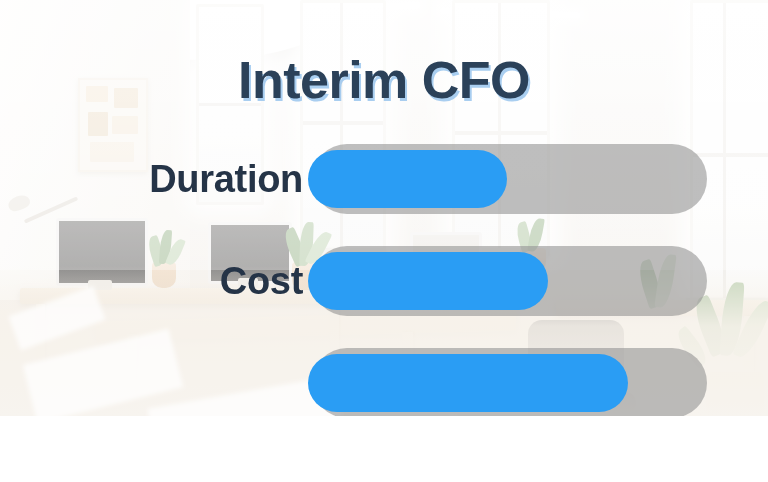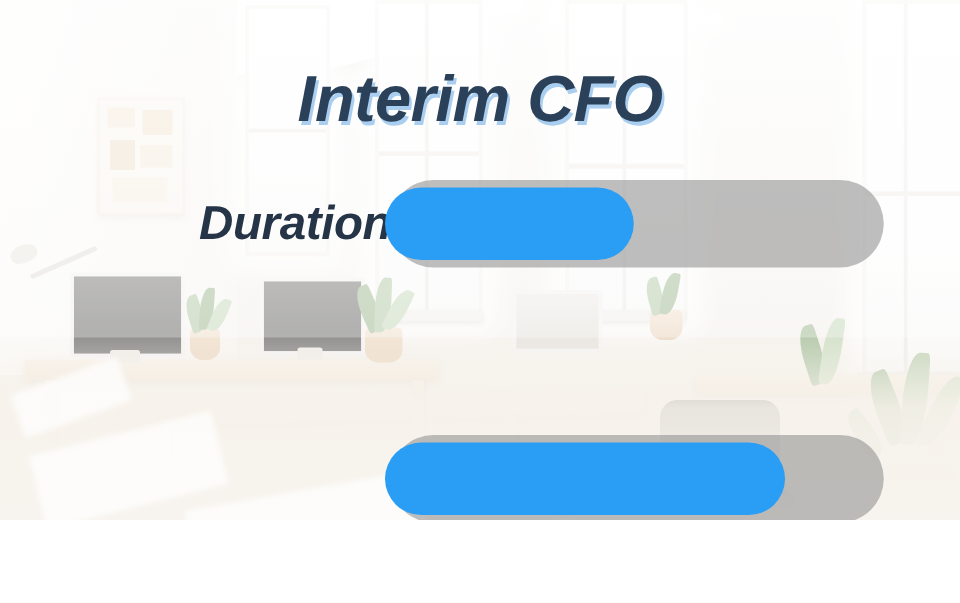--- a/index.html
+++ b/index.html
@@ -10,21 +10,20 @@
   body {
     font-family: "Liberation Sans", sans-serif;
   }
 
   #infographic {
     position: relative;
     width: 768px;
     height: 416px;
     overflow: hidden;
     background: #f3efe9;
-    font-style: italic;
   }
 
   
   .bg-photo {
     position: absolute;
     inset: 0;
     overflow: hidden;
     background: linear-gradient(180deg, #f7f5f2 0%, #f4f1ec 40%, #efe9e1 75%, #e9e2d8 100%);
   }
   .bg-ceiling {
@@ -230,21 +229,21 @@
     left: 0;
     width: 768px;
     height: 72px;
   }
   .bar-row.row-0 { top: 143px; }
   .bar-row.row-1 { top: 245px; }
   .bar-row.row-2 { top: 347px; }
 
   .bar-label {
     position: absolute;
-    left: 16px;
+    left: 6px;
     top: 0;
     width: 297px;
     height: 72px;
     display: flex;
     align-items: center;
     justify-content: flex-end;
     font-size: 38px;
     font-weight: 700;
     color: #253447;
     letter-spacing: -0.3px;
@@ -374,20 +373,25 @@
   <div class="content">
 
     <div class="chart-title" style="color: rgb(43, 65, 89);">Interim CFO</div>
 
     <div class="bar-row row-0">
       <div class="bar-label" style="color: rgb(37, 52, 71);">Duration</div>
       <div class="bar-track" style="width:395px;"></div>
       <div class="bar-fill" style="width: 199px; background: rgb(42, 157, 244);"></div>
     </div>
 
+    <div class="bar-row row-1">
+      <div class="bar-label" style="color: rgb(37, 52, 71);">Cost</div>
+      <div class="bar-track" style="width:395px;"></div>
+      <div class="bar-fill" style="width: 240px; background: rgb(42, 157, 244);"></div>
+    </div>
 
     <div class="bar-row row-2">
       <div class="bar-track" style="width:395px;"></div>
       <div class="bar-fill" style="width: 320px; background: rgb(42, 157, 244);"></div>
     </div>
 
   </div>
 </div>
 
 </body></html>

